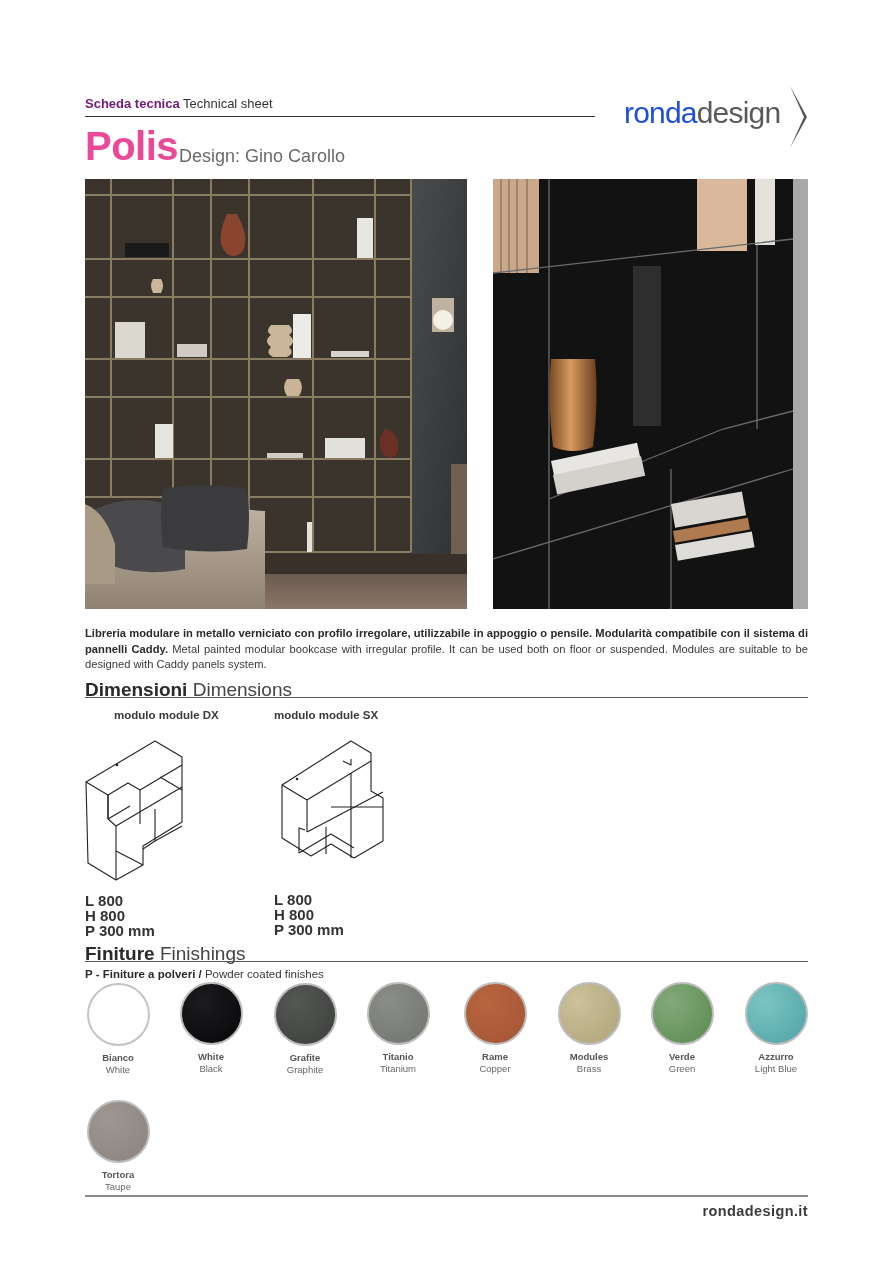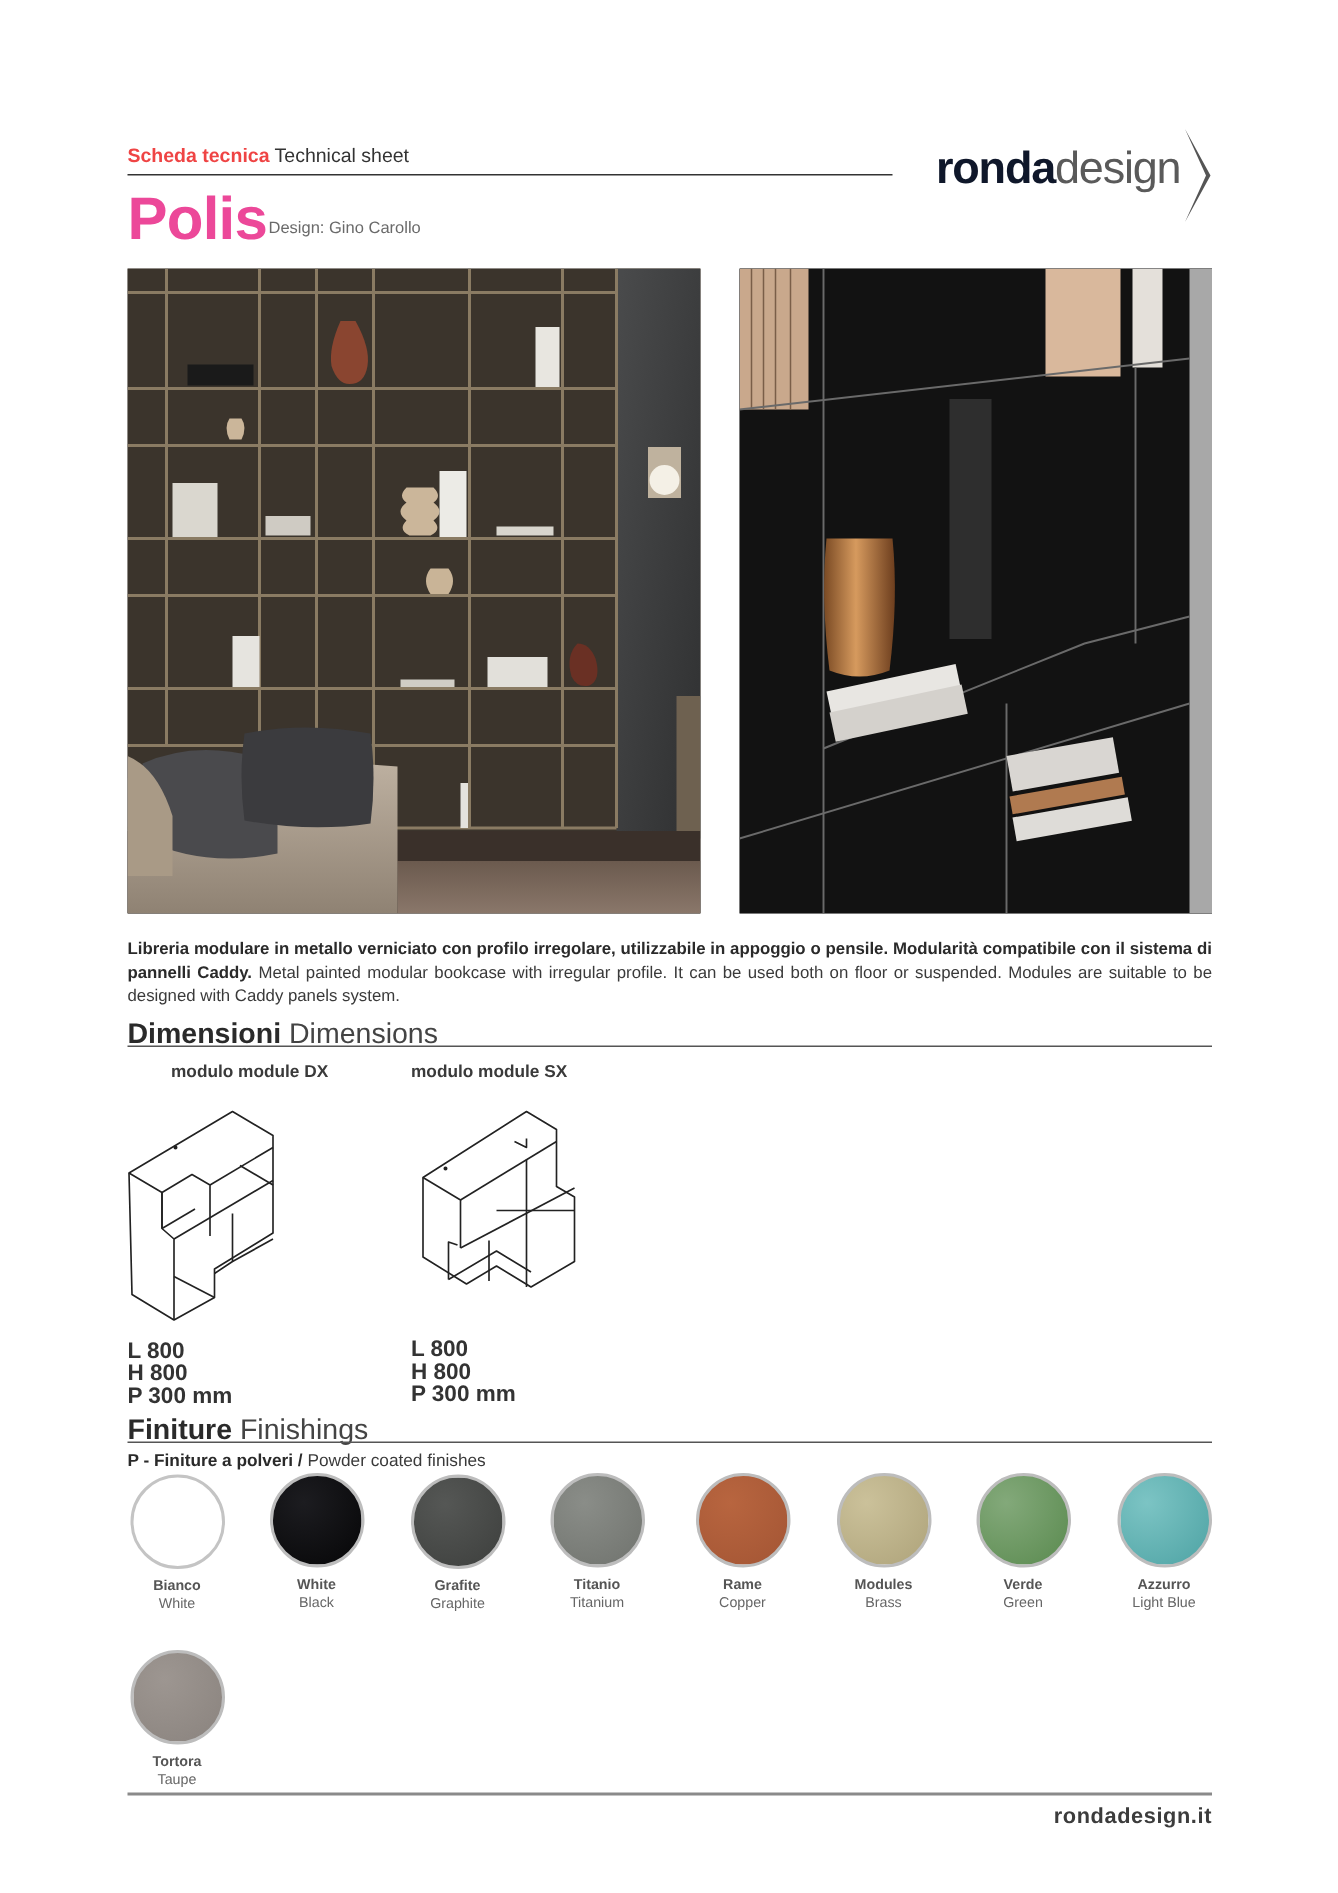--- a/index.html
+++ b/index.html
@@ -2,27 +2,27 @@
 <html><head>
 <meta charset="utf-8">
 <style>
   * { margin: 0; padding: 0; box-sizing: border-box; }
   html, body { width: 892px; height: 1262px; background: #ffffff; overflow: hidden; }
   body { position: relative; font-family: "Liberation Sans", sans-serif; color: #3a3a3a; }
   .abs { position: absolute; }
 
   
   .sheet-label { left: 85px; top: 96px; font-size: 13px; color: #333; white-space: nowrap; }
-  .sheet-label b { font-weight: bold; color: #ef4444; }
+  .sheet-label b { font-weight: bold; color: #701a75; }
   .header-rule { left: 85px; top: 116px; width: 510px; height: 1px; background: #333; }
   .title { left: 85px; top: 124px; font-size: 40px; font-weight: bold; color: #ec4899; letter-spacing: -0.5px; }
-  .designer { left: 179px; top: 146px; font-size: 11px; color: #6a6a6a; }
+  .designer { left: 179px; top: 146px; font-size: 18px; color: #6a6a6a; }
 
   .logo { left: 624px; top: 96px; font-size: 30px; color: #5a5a5a; letter-spacing: -0.8px; white-space: nowrap; }
-  .logo b { font-weight: bold; color: #0f172a; }
+  .logo b { font-weight: normal; color: #1d4ed8; }
   .logo-chevron { left: 786px; top: 84px; width: 24px; height: 66px; }
 
   
   .photo { overflow: hidden; }
   .photo-left { left: 85px; top: 179px; width: 382px; height: 430px; background: #3a332b; }
   .photo-right { left: 493px; top: 179px; width: 315px; height: 430px; background: #141414; }
 
   
   .desc { left: 85px; top: 626px; width: 723px; font-size: 11.2px; line-height: 15.5px; color: #3a3a3a; text-align: justify; }
   .desc b { font-weight: bold; color: #2a2a2a; }

